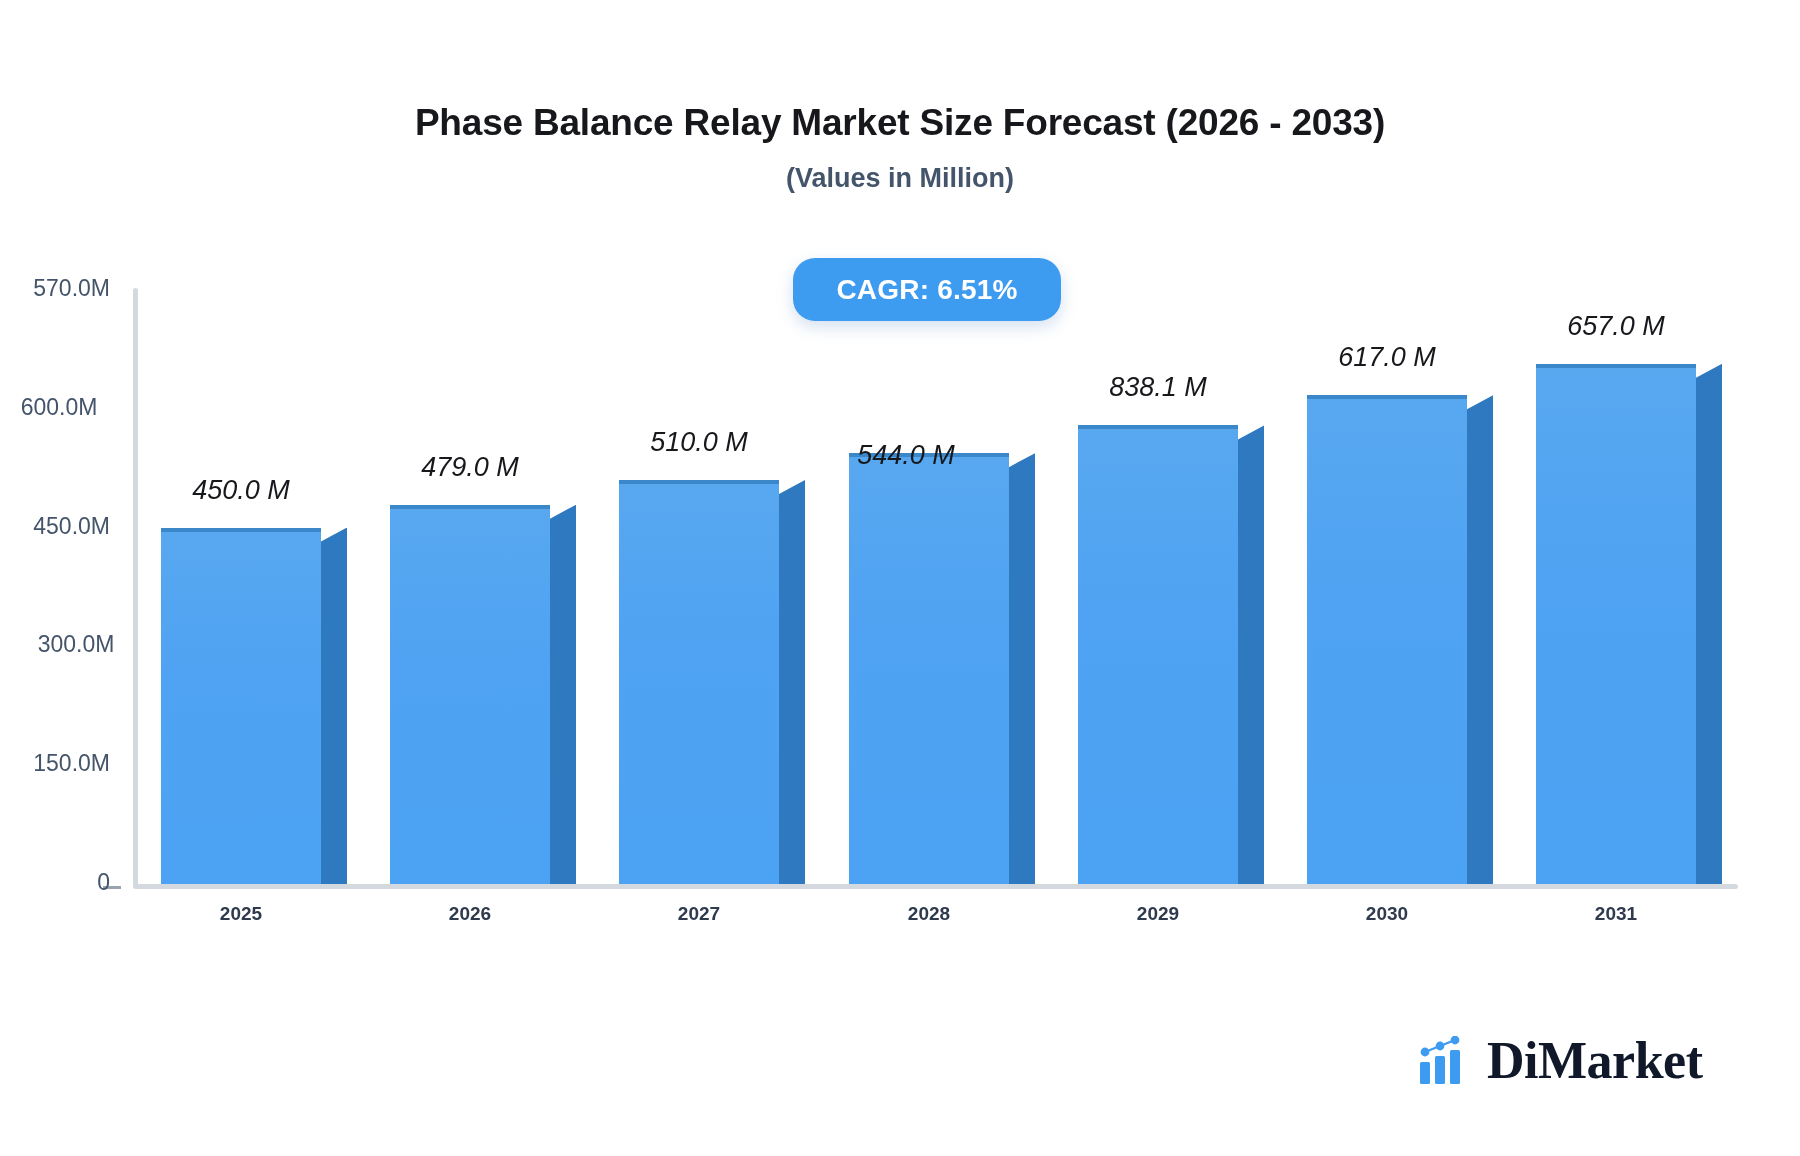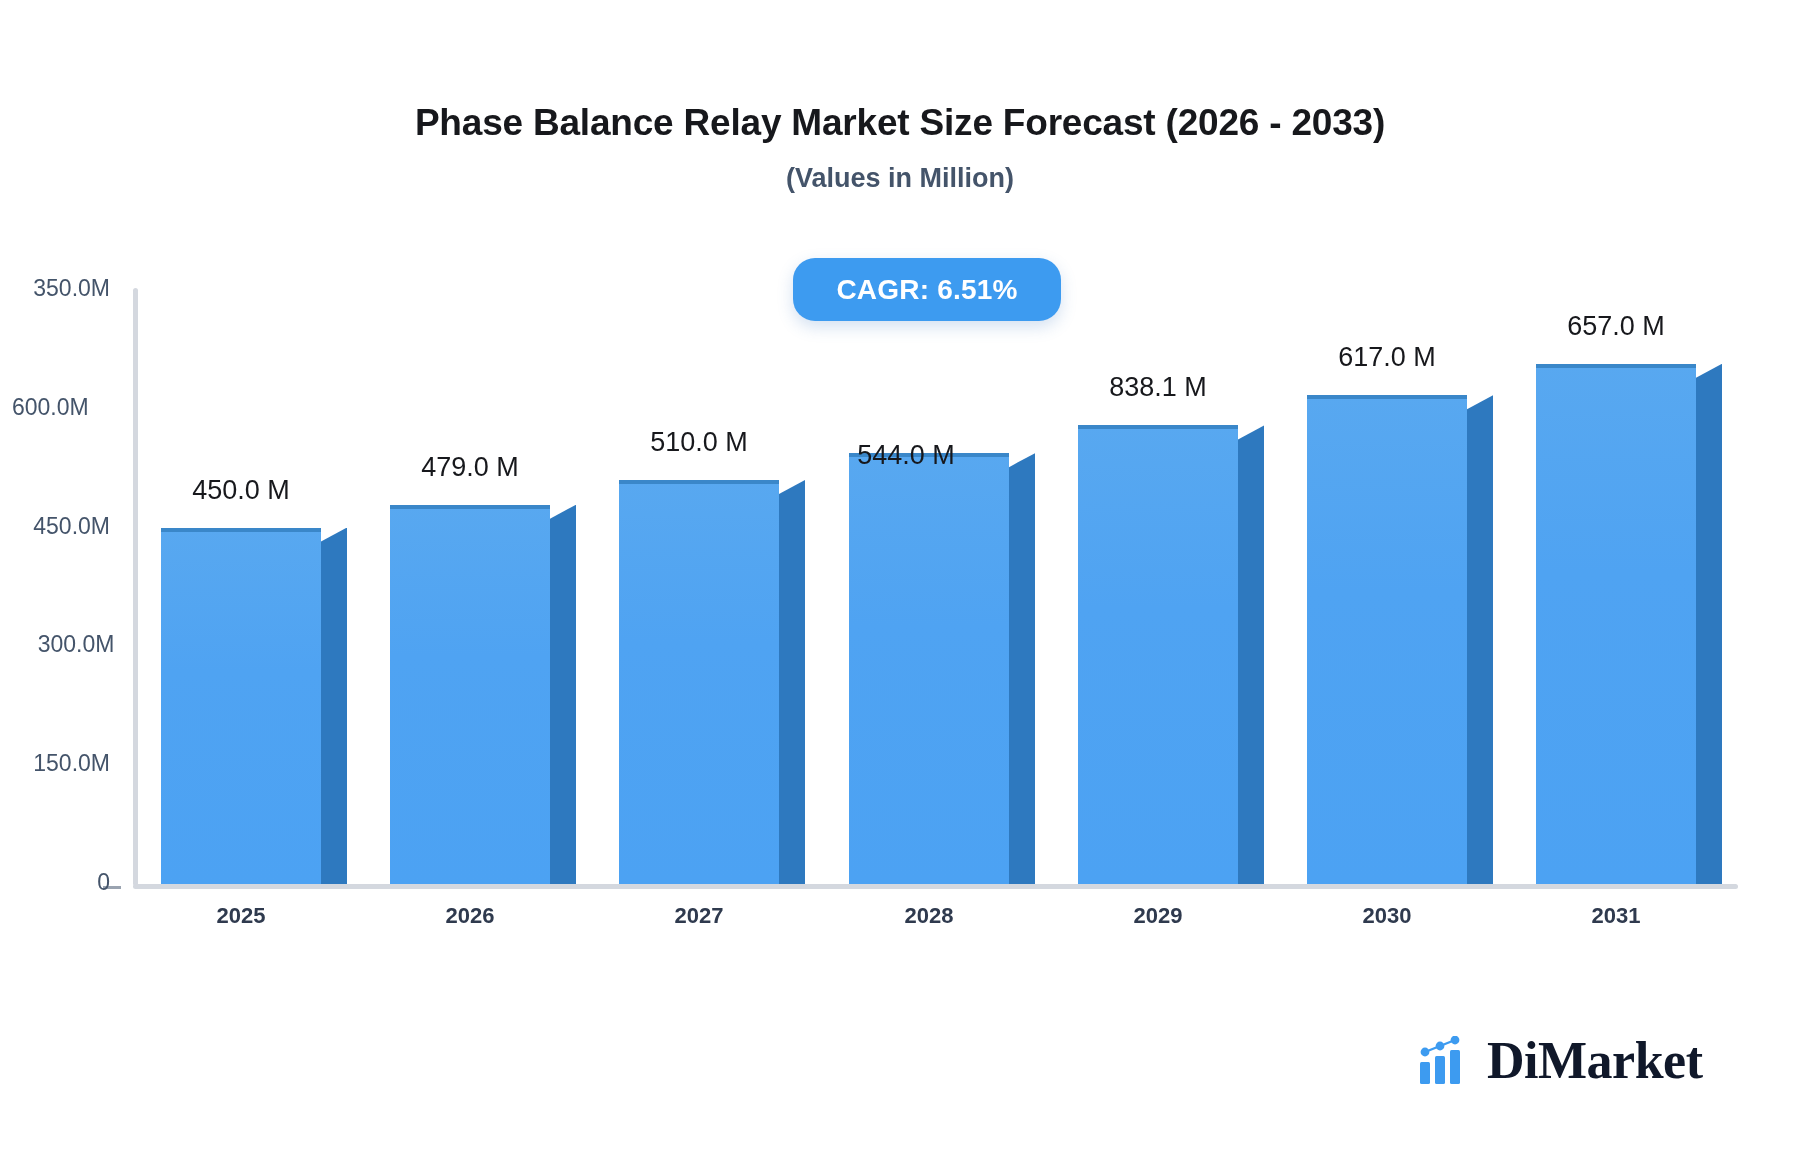--- a/index.html
+++ b/index.html
@@ -132,33 +132,34 @@
     right: -26px;
     bottom: 0;
     width: 26px;
     background: #2e79bf;
     clip-path: polygon(0 14px, 100% 0, 100% 100%, 0 100%);
   }
 
   .x-label {
     position: absolute;
     top: 903px;
-    font-size: 22px;
+    font-size: 19px;
     font-weight: bold;
     color: #2f3a4e;
     text-align: center;
     white-space: nowrap;
   }
 
   .bar-value {
     position: absolute;
     font-size: 27px;
     color: #17181c;
     text-align: center;
     white-space: nowrap;
+    font-style: italic;
   }
 
   
   #logo {
     position: absolute;
     left: 1418px;
     top: 1035px;
     display: flex;
     align-items: center;
     gap: 13px;
@@ -189,22 +190,22 @@
 
   <div id="plot">
     <div class="y-axis-line"></div>
     <div class="x-axis-line"></div>
     <div class="zero-dash"></div>
 
   <div class="y-tick-label" style="left: 0px; width: 110px; text-align: right; top: 869px;">0</div>
       <div class="y-tick-label" style="left: 0px; width: 110px; text-align: right; top: 750.2px;">150.0M</div>
       <div class="y-tick-label" style="left: 0px; width: 110px; text-align: center; top: 631.4px; margin-left: 21px;">300.0M</div>
       <div class="y-tick-label" style="left: 0px; width: 110px; text-align: right; top: 512.6px;">450.0M</div>
-      <div class="y-tick-label" style="left: 12px; width: 110px; text-align: left; top: 393.8px;">600.0M</div>
-      <div class="y-tick-label" style="left: 0px; width: 110px; text-align: right; top: 275px;">350.0M</div>
+      <div class="y-tick-label" style="left: 4px; width: 110px; text-align: center; top: 393.8px;">600.0M</div>
+      <div class="y-tick-label" style="left: 0px; width: 110px; text-align: right; top: 275px;">570.0M</div>
       <div class="bar-group" style="left: 1536px; top: 363.656px; width: 160px; height: 520.344px; z-index: 11;">
         <div class="bar-side" style="height: 520.344px; width: 26px; right: -26px;"></div>
         <div class="bar-front" style="height: 520.344px;">
           <div class="bar-top-edge"></div>
         </div>
       </div>
       <div class="bar-value" style="left: 1496px; width: 240px; top: 310.656px; z-index: 50;">657.0 M</div>
       <div class="x-label" style="left: 1516px; width: 200px;">2031</div>
       <div class="bar-group" style="left: 1307px; top: 395.336px; width: 160px; height: 488.664px; z-index: 12;">
         <div class="bar-side" style="height: 488.664px; width: 26px; right: -26px;"></div>

